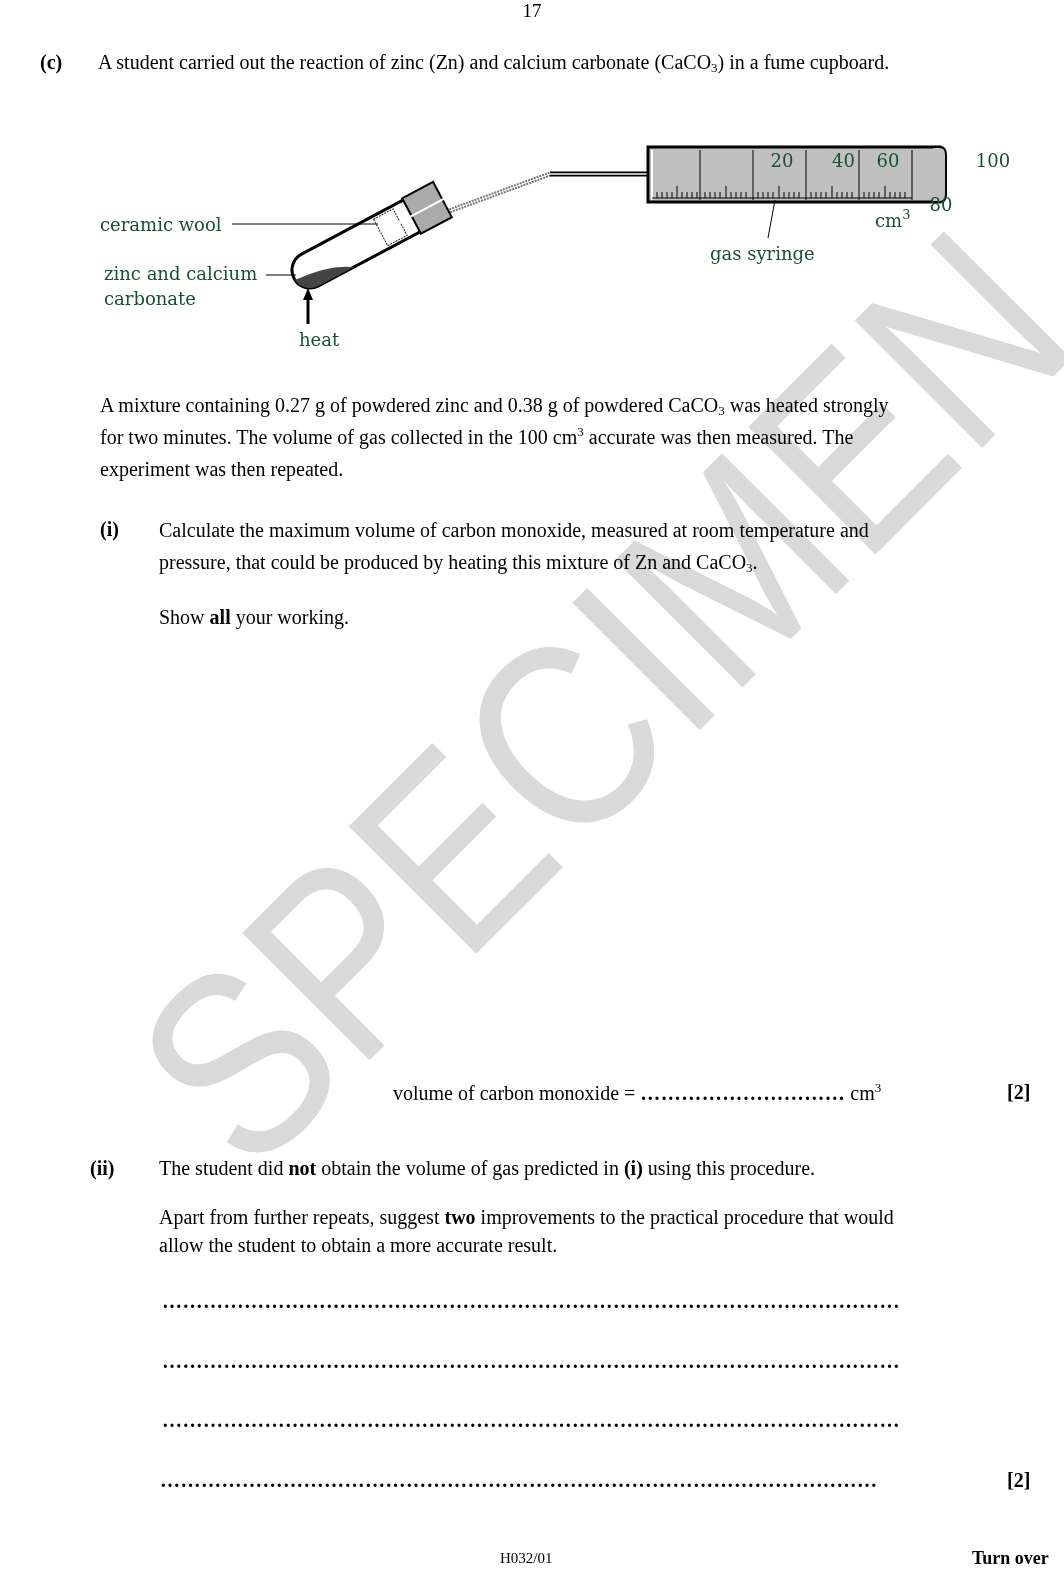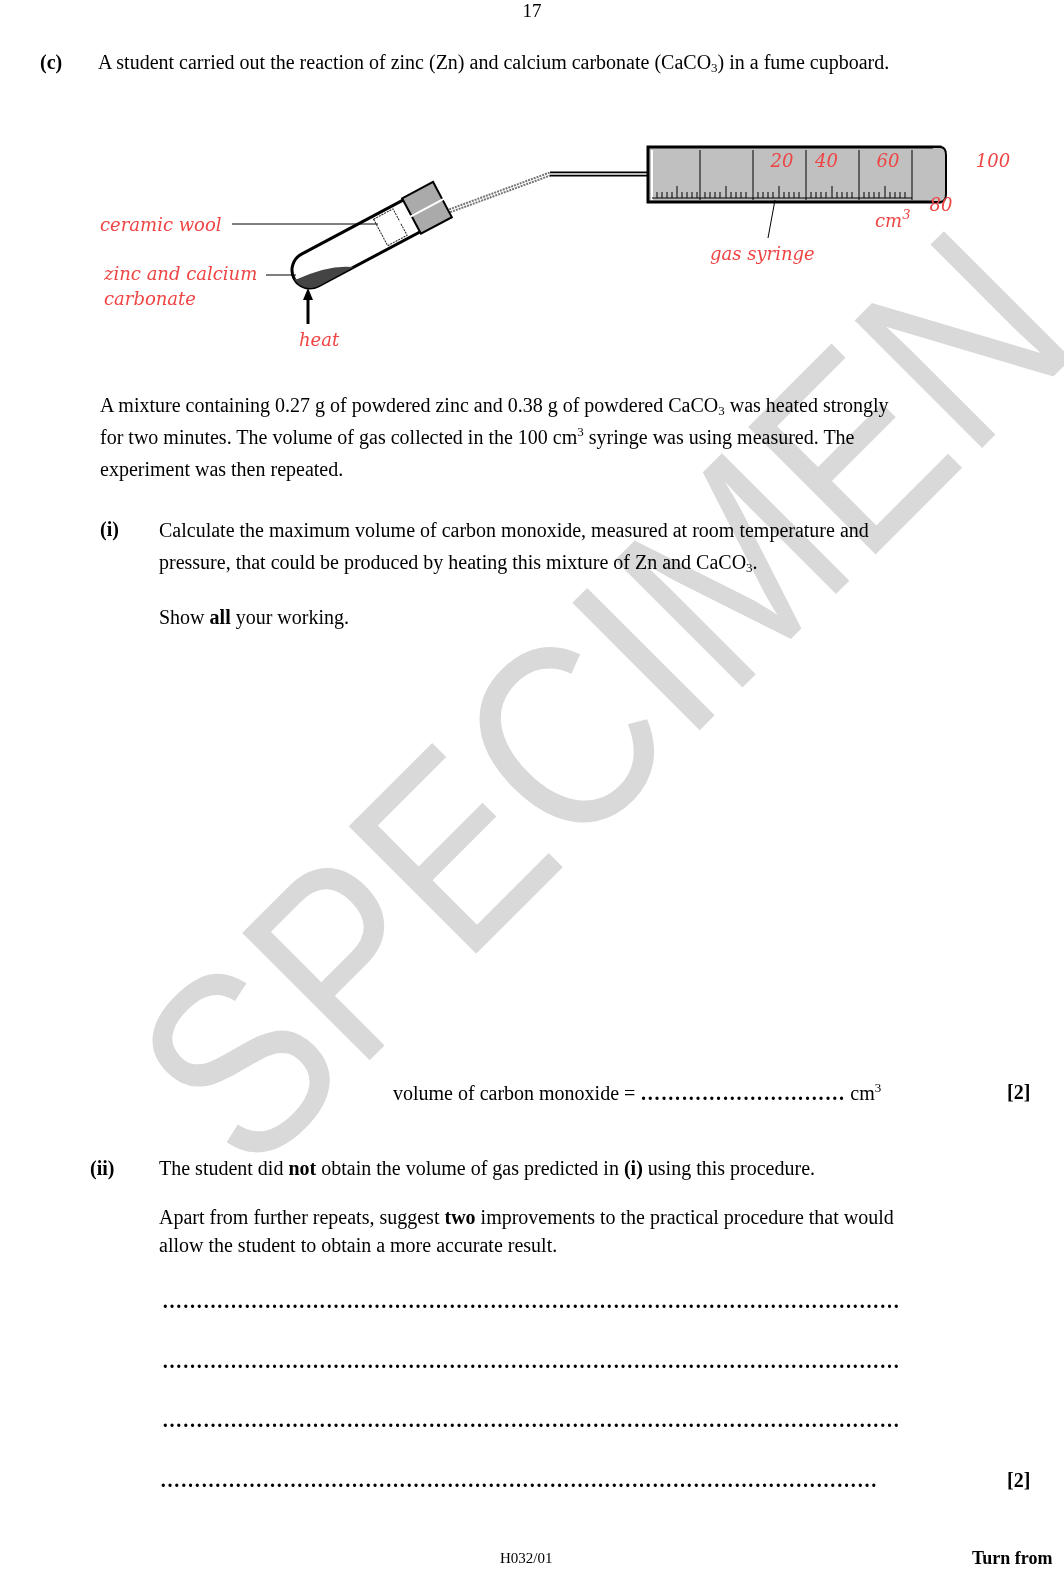--- a/index.html
+++ b/index.html
@@ -9,21 +9,21 @@
   .page-num { left: 0; width: 1064px; top: 0; text-align: center; font-size: 19px; }
   .part-label { font-weight: bold; font-size: 20px; }
   .para { line-height: 32px; font-size: 20px; }
   sub { font-size: 13px; vertical-align: -3px; line-height: 0; }
   sup { font-size: 13px; vertical-align: 8px; line-height: 0; }
   b { font-weight: bold; }
   .dots { font-weight: bold; letter-spacing: 0.5px; white-space: nowrap; overflow: hidden; }
   .footer { font-size: 15px; }
   .turn-over { font-weight: bold; font-size: 18px; }
   .watermark { left: 0; top: 0; width: 1064px; height: 1569px; pointer-events: none; }
-  .diag-label { font-family: "DejaVu Serif", serif; font-size: 18px; color: #ef4444; font-style: italic; }
+  .diag-label { font-family: "DejaVu Serif", serif; font-size: 18px; color: #14532d; }
 </style>
 </head>
 <body>
 
 <svg class="abs watermark" viewBox="0 0 1064 1569">
   <text x="0" y="0" fill="#d9d9d9" font-family="Liberation Sans, sans-serif" font-size="262" transform="translate(250,1180) rotate(-45)" textLength="1180" lengthAdjust="spacingAndGlyphs">SPECIMEN</text>
 </svg>
 
 <div class="abs page-num" style="top:0px;">17</div>
 
@@ -108,35 +108,35 @@
     <path d="M 933 147 L 940 147 Q 946 147 946 155 L 946 194 Q 946 202 940 202 L 933 202" fill="#c0c0c0" stroke="#000" stroke-width="2"></path>
 
     <line x1="232" y1="224" x2="378" y2="224" stroke="#000" stroke-width="1"></line>
     <line x1="266" y1="275" x2="296" y2="275" stroke="#000" stroke-width="1"></line>
     <line x1="775" y1="200" x2="768" y2="238" stroke="#000" stroke-width="1"></line>
 
     <line x1="308" y1="324" x2="308" y2="298" stroke="#000" stroke-width="3"></line>
     <polygon points="303,300 313,300 308,288" fill="#000"></polygon>
   </svg>
   <div class="abs diag-label" style="left:672px; top:15px; width:40px; text-align:center;">20</div>
-  <div class="abs diag-label" style="left:725px; top:15px; width:40px; text-align:left;">40</div>
+  <div class="abs diag-label" style="left:725px; top:15px; width:40px; text-align:right;">40</div>
   <div class="abs diag-label" style="left:778px; top:15px; width:40px; text-align:center;">60</div>
   <div class="abs diag-label" style="left:831px; top:15px; width:40px; text-align:center;margin-top:44px;">80</div>
   <div class="abs diag-label" style="left:878px; top:15px; width:50px; text-align:center;">100</div>
 </div>
 <div class="abs diag-label" style="left:100px; top:214px;">ceramic wool</div>
 <div class="abs diag-label" style="left:104px; top:263px;">zinc and calcium</div>
 <div class="abs diag-label" style="left:104px; top:288px;">carbonate</div>
 <div class="abs diag-label" style="left:299px; top:329px;">heat</div>
 <div class="abs diag-label" style="left:710px; top:243px;">gas syringe</div>
 <div class="abs diag-label" style="left:875px; top:210px;"><span>cm</span><sup>3</sup></div>
 
 <div class="abs para" style="left:100px; top:389px; width:960px;">
   <div><span>A mixture containing 0.27 g of powdered zinc and 0.38 g of powdered CaCO</span><sub>3</sub><span> was heated strongly</span></div>
-  <div><span>for two minutes. The volume of gas collected in the 100 cm</span><sup>3</sup><span> syringe was using measured. The</span></div>
+  <div><span>for two minutes. The volume of gas collected in the 100 cm</span><sup>3</sup><span> accurate was then measured. The</span></div>
   <div>experiment was then repeated.</div>
 </div>
 
 <div class="abs part-label" style="left:100px; top:518px;">(i)</div>
 <div class="abs para" style="left:159px; top:514px; width:900px;">
   <div>Calculate the maximum volume of carbon monoxide, measured at room temperature and</div>
   <div><span>pressure, that could be produced by heating this mixture of Zn and CaCO</span><sub>3</sub><span>.</span></div>
 </div>
 <div class="abs para" style="left:159px; top:601px;">
   <span>Show </span><b>all</b><span> your working.</span>
@@ -157,13 +157,13 @@
 </div>
 
 <div class="abs dots" style="left:162px; top:1290px; width:875px; font-size:20px;">………………………………………………………………………………………………</div>
 <div class="abs dots" style="left:162px; top:1350px; width:875px; font-size:20px;">………………………………………………………………………………………………</div>
 <div class="abs dots" style="left:162px; top:1409px; width:875px; font-size:20px;">………………………………………………………………………………………………</div>
 <div class="abs dots" style="left:160px; top:1469px; width:800px; font-size:20px;">……………………………………………………………………………………………</div>
 <div class="abs part-label" style="left:1007px; top:1469px;">[2]</div>
 
 <div class="abs footer" style="left:0px; top:1604px;">© OCR 2014</div>
 <div class="abs footer" style="left:500px; top:1550px;">H032/01</div>
-<div class="abs turn-over" style="left:972px; top:1548px;">Turn from</div>
+<div class="abs turn-over" style="left:972px; top:1548px;">Turn over</div>
 
 </body></html>

